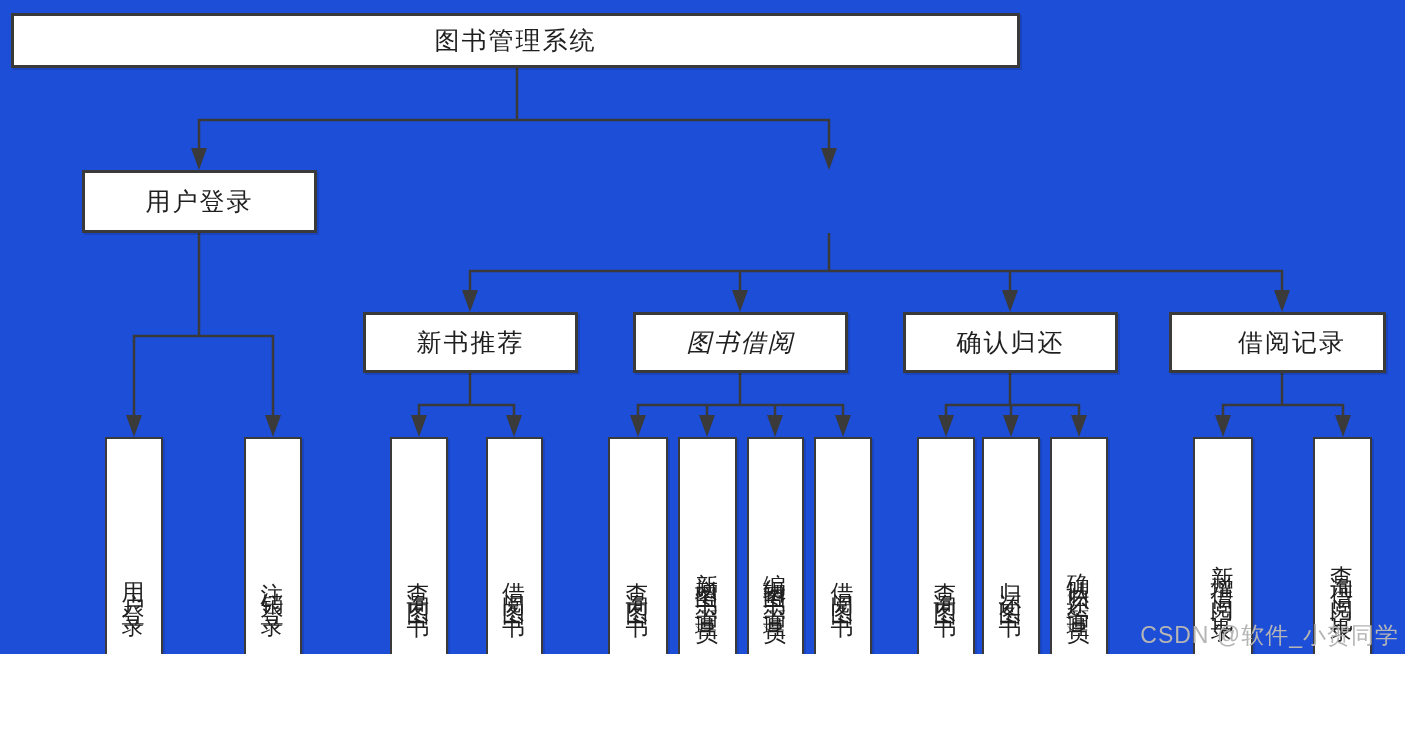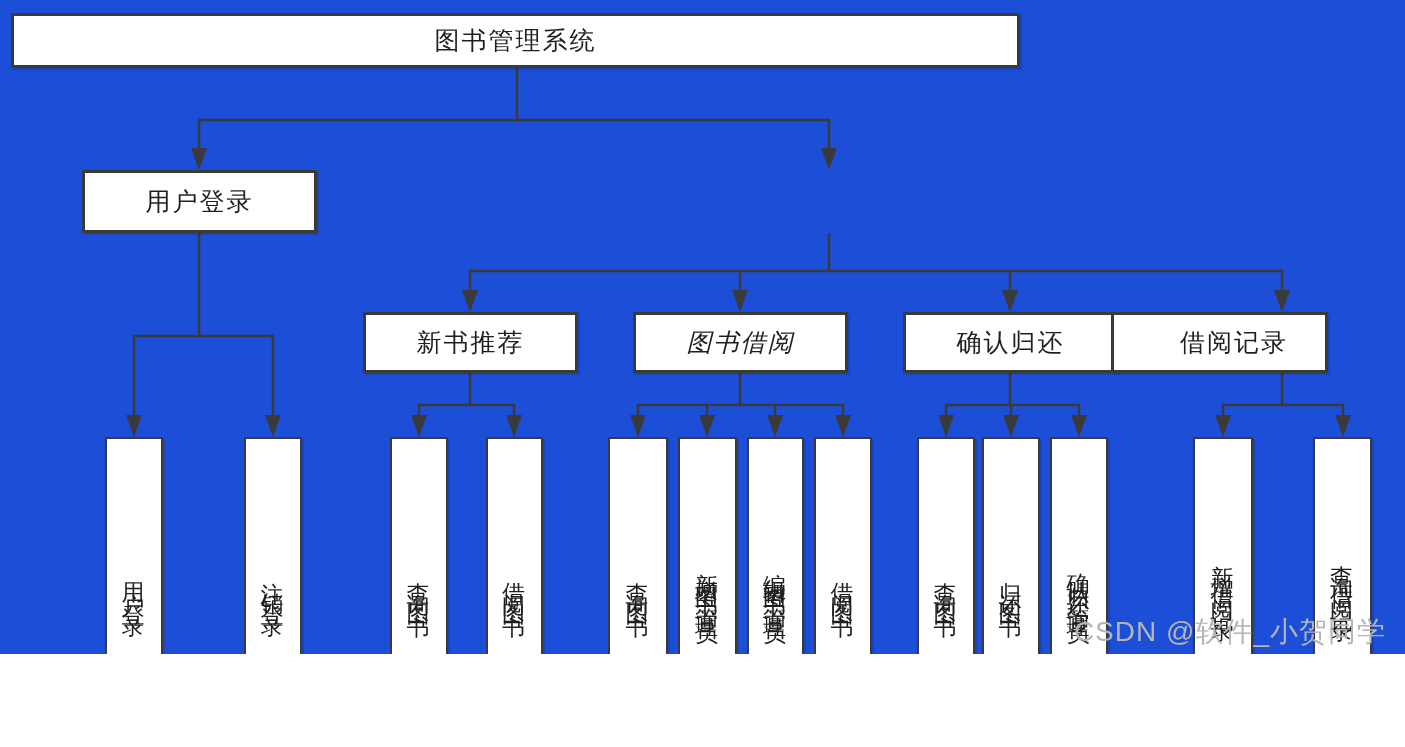--- a/index.html
+++ b/index.html
@@ -41,23 +41,23 @@
     writing-mode: vertical-rl;
     text-orientation: mixed;
     font-size: 23px;
     letter-spacing: 11px;
     box-shadow: 2px 2px 0 rgba(0,0,0,0.12);
     z-index: 2;
   }
   .vbox.tight { letter-spacing: 7px; }
   .watermark {
     position: absolute;
-    right: 19px;
+    right: 6px;
     bottom: 3px;
-    font-size: 28px;
+    font-size: 23px;
     letter-spacing: 1px;
     color: #b5b5b5;
     z-index: 5;
     white-space: nowrap;
   }
 </style>
 </head>
 <body>
 
 <div class="canvas">
@@ -124,21 +124,21 @@
 
   <div class="hbox" style="left:363px; top:312px; width:215px; height:61px;">
     <span>新书推荐</span>
   </div>
   <div class="hbox" style="left:633px; top:312px; width:215px; height:61px;font-style:italic;">
     <span>图书借阅</span>
   </div>
   <div class="hbox" style="left:903px; top:312px; width:215px; height:61px;">
     <span>确认归还</span>
   </div>
-  <div class="hbox" style="left:1111px; top:312px; width:217px; height:61px;padding-left:29px;">
+  <div class="hbox" style="left:1169px; top:312px; width:217px; height:61px;padding-left:29px;">
     <span>借阅记录</span>
   </div>
 
   <div class="vbox" style="left:105px; top:437px; width:58px; height:298px;">
     <span>用户登录</span>
   </div>
   <div class="vbox" style="left:244px; top:437px; width:58px; height:298px;">
     <span>注销登录</span>
   </div>
 

